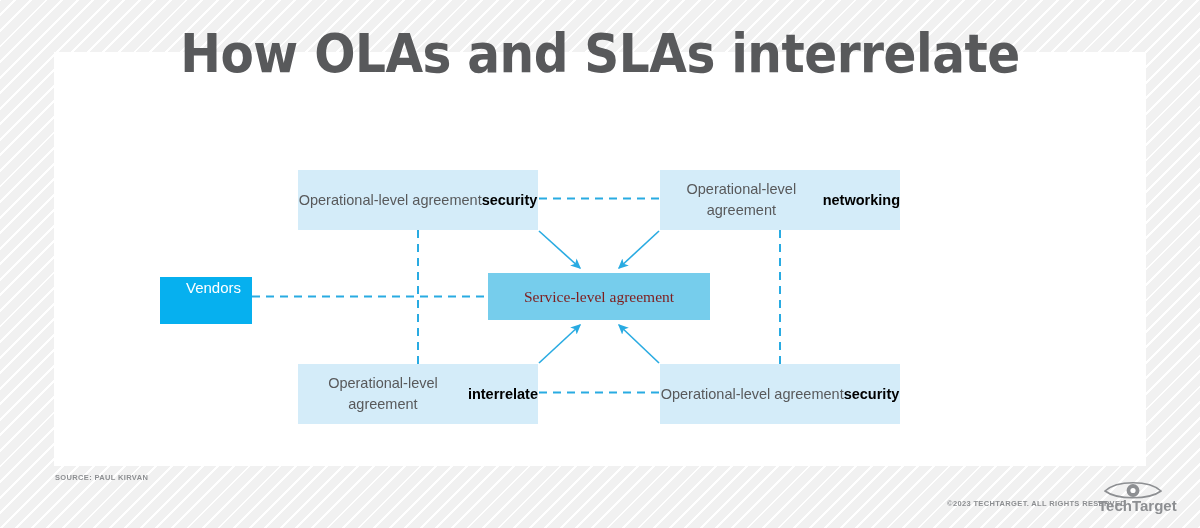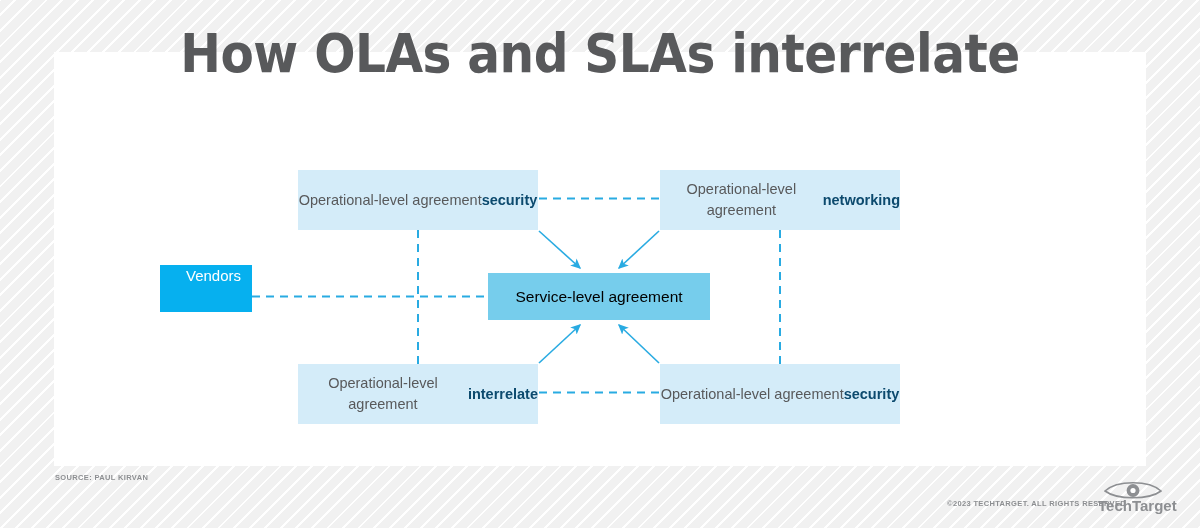--- a/index.html
+++ b/index.html
@@ -58,37 +58,38 @@
     text-align:center;
     line-height:1.42;
   }
 
   .ola {
     width:240px; height:60px;
     background:#d4ecf9;
     color:#58595b;
     font-size:14.5px;
   }
-  .ola .sub { font-weight:bold; color:#0c4a6e; }
+  .ola .sub { font-weight:bold; color:#000000; }
 
   #node-security    { left:298px; top:170px; }
   #node-networking  { left:660px; top:170px; }
   #node-applications{ left:298px; top:364px; }
   #node-storage     { left:660px; top:364px; }
 
   #node-sla {
     left:488px; top:273px;
     width:222px; height:47px;
     background:#76cdec;
-    color:#000000;
+    color:#7f1d1d;
     font-size:15.5px;
+    font-family:Liberation Serif, serif;
   }
 
   #node-vendors {
-    left:160px; top:265px;
+    left:160px; top:277px;
     width:92px; height:47px;
     background:#06b0ef;
     color:#ffffff;
     font-size:15px;
     align-items:flex-start;
     padding-left:15px;
   }
 
   
   .footer-text {

